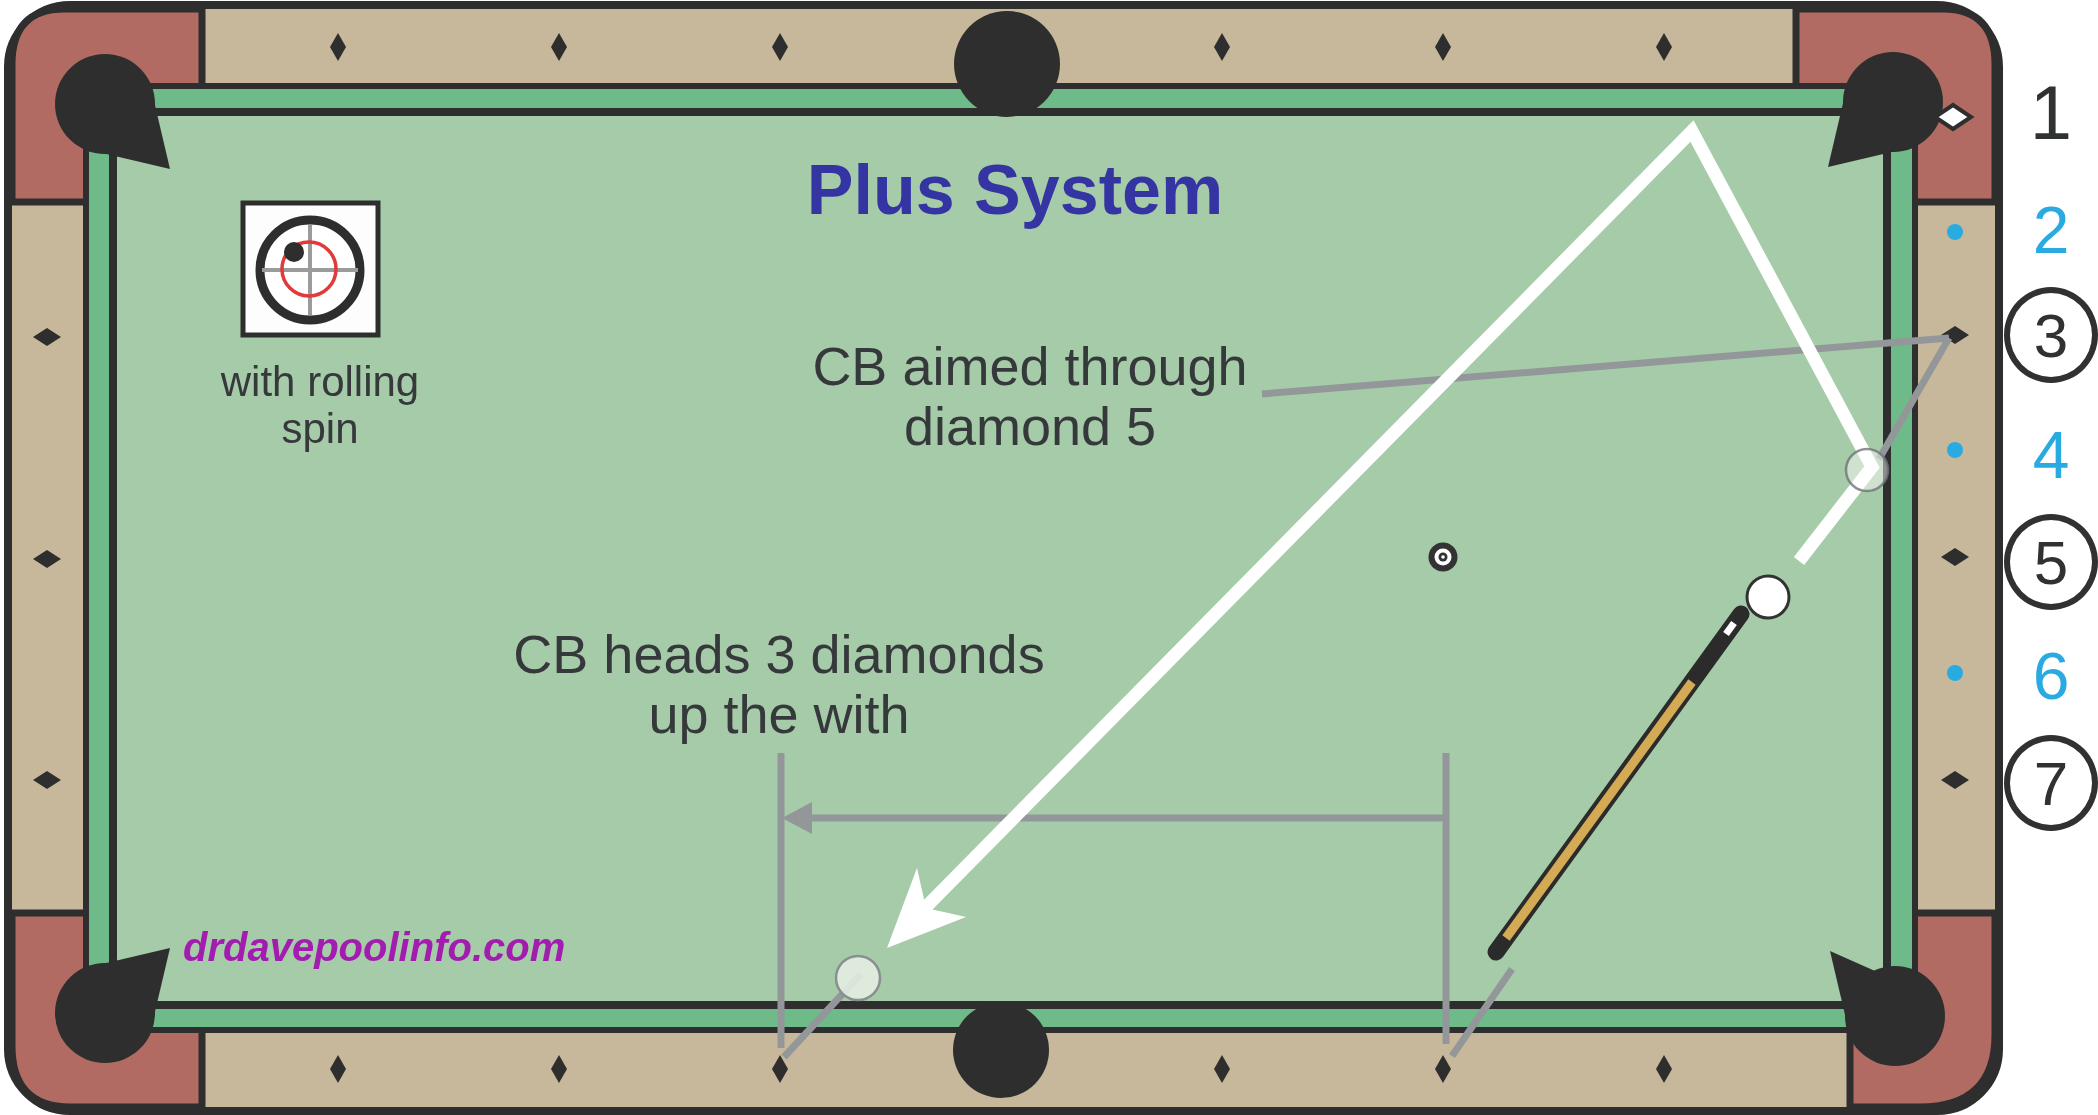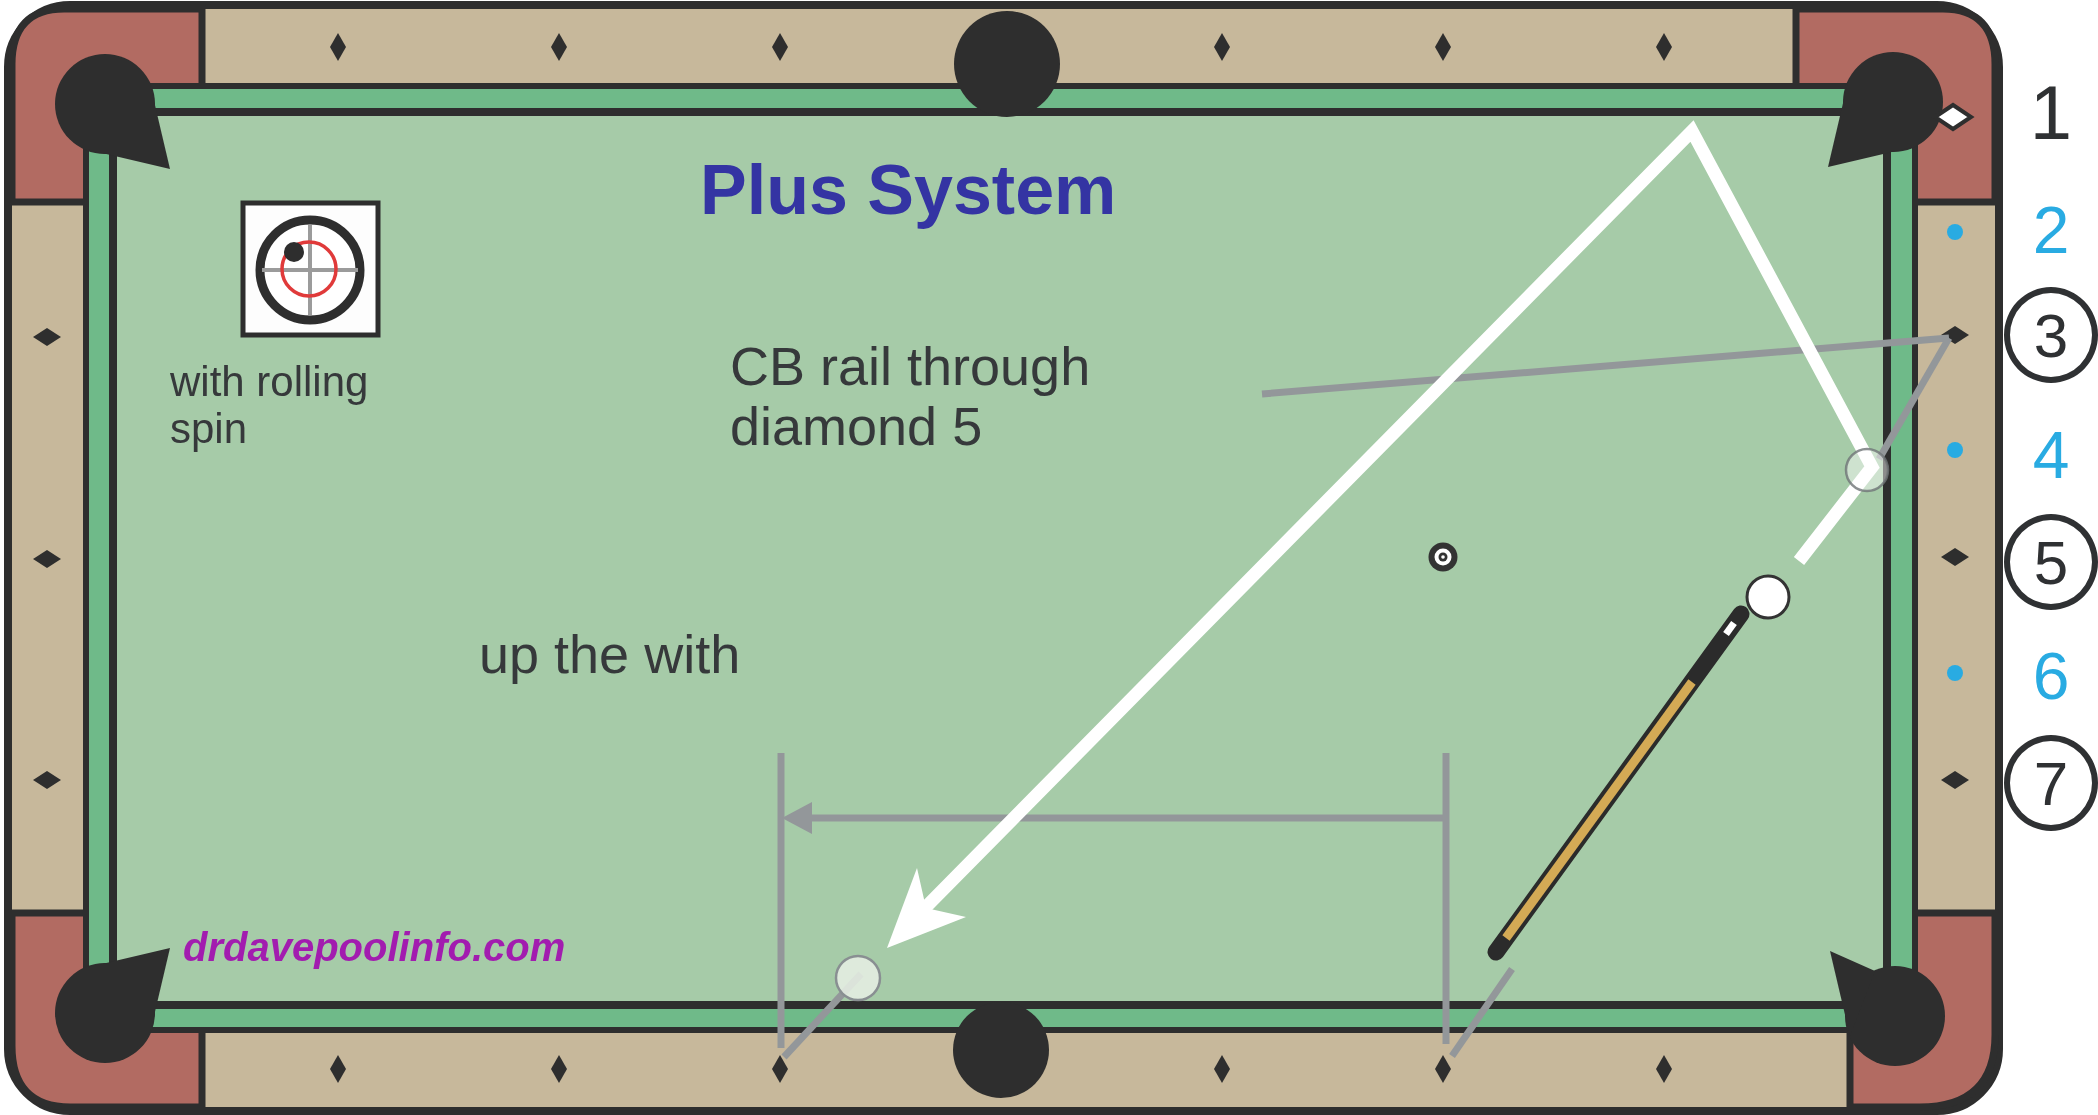--- a/index.html
+++ b/index.html
@@ -1,19 +1,19 @@
 <!DOCTYPE html>
 <html><head>
 <meta charset="utf-8">
 <style>
   html,body{margin:0;padding:0;background:#ffffff;}
   #stage{position:relative;width:2098px;height:1115px;background:#ffffff;overflow:hidden;
          font-family:"Liberation Sans",sans-serif;}
   #table-svg{position:absolute;left:0;top:0;}
-  .lbl{position:absolute;color:#36393b;line-height:1.12;}
+  .lbl{position:absolute;color:#36393b;text-align:center;line-height:1.12;}
   .lbl.title{color:#3434a3;font-weight:bold;font-size:70px;line-height:1;}
   .lbl.annot{font-size:54px;}
   .lbl.spin{font-size:42px;}
   .lbl.watermark{color:#a21caf;font-weight:bold;font-style:italic;font-size:40px;text-align:left;}
   .num-item{position:absolute;left:2004px;width:94px;height:92px;display:flex;
             align-items:center;justify-content:center;font-size:76px;color:#2f3133;}
   .num-item.blue{color:#29abe2;font-size:66px;}
   .num-item .ring{width:84px;height:84px;border:6px solid #2f3133;border-radius:50%;
                   display:flex;align-items:center;justify-content:center;font-size:62px;color:#2f3133;}
 </style>
@@ -120,25 +120,26 @@
       <line x1="262" y1="270" x2="358" y2="270" stroke="#9b9b9b" stroke-width="4"></line>
       <line x1="310" y1="225" x2="310" y2="315" stroke="#9b9b9b" stroke-width="4"></line>
       <circle cx="309" cy="269" r="27" fill="none" stroke="#e03a3a" stroke-width="3.5"></circle>
       <circle cx="294" cy="252" r="10" fill="#2e2e2e"></circle>
     </g>
   </svg>
 
   <div class="lbl title" style="left:700px;top:155px;width:630px;">Plus System</div>
 
   <div class="lbl annot" style="left:730px;top:336px;width:600px;">
-    <div>CB rail through</div>
+    <div>CB aimed through</div>
     <div>diamond 5</div>
   </div>
 
   <div class="lbl annot" style="left:479px;top:624px;width:600px;">
+    <div>CB heads 3 diamonds</div>
     <div>up the with</div>
   </div>
 
   <div class="lbl spin" style="left:170px;top:358px;width:300px;">
     <div>with rolling</div>
     <div>spin</div>
   </div>
 
   <div class="lbl watermark" style="left:183px;top:925px;width:420px;">drdavepoolinfo.com</div>
 

